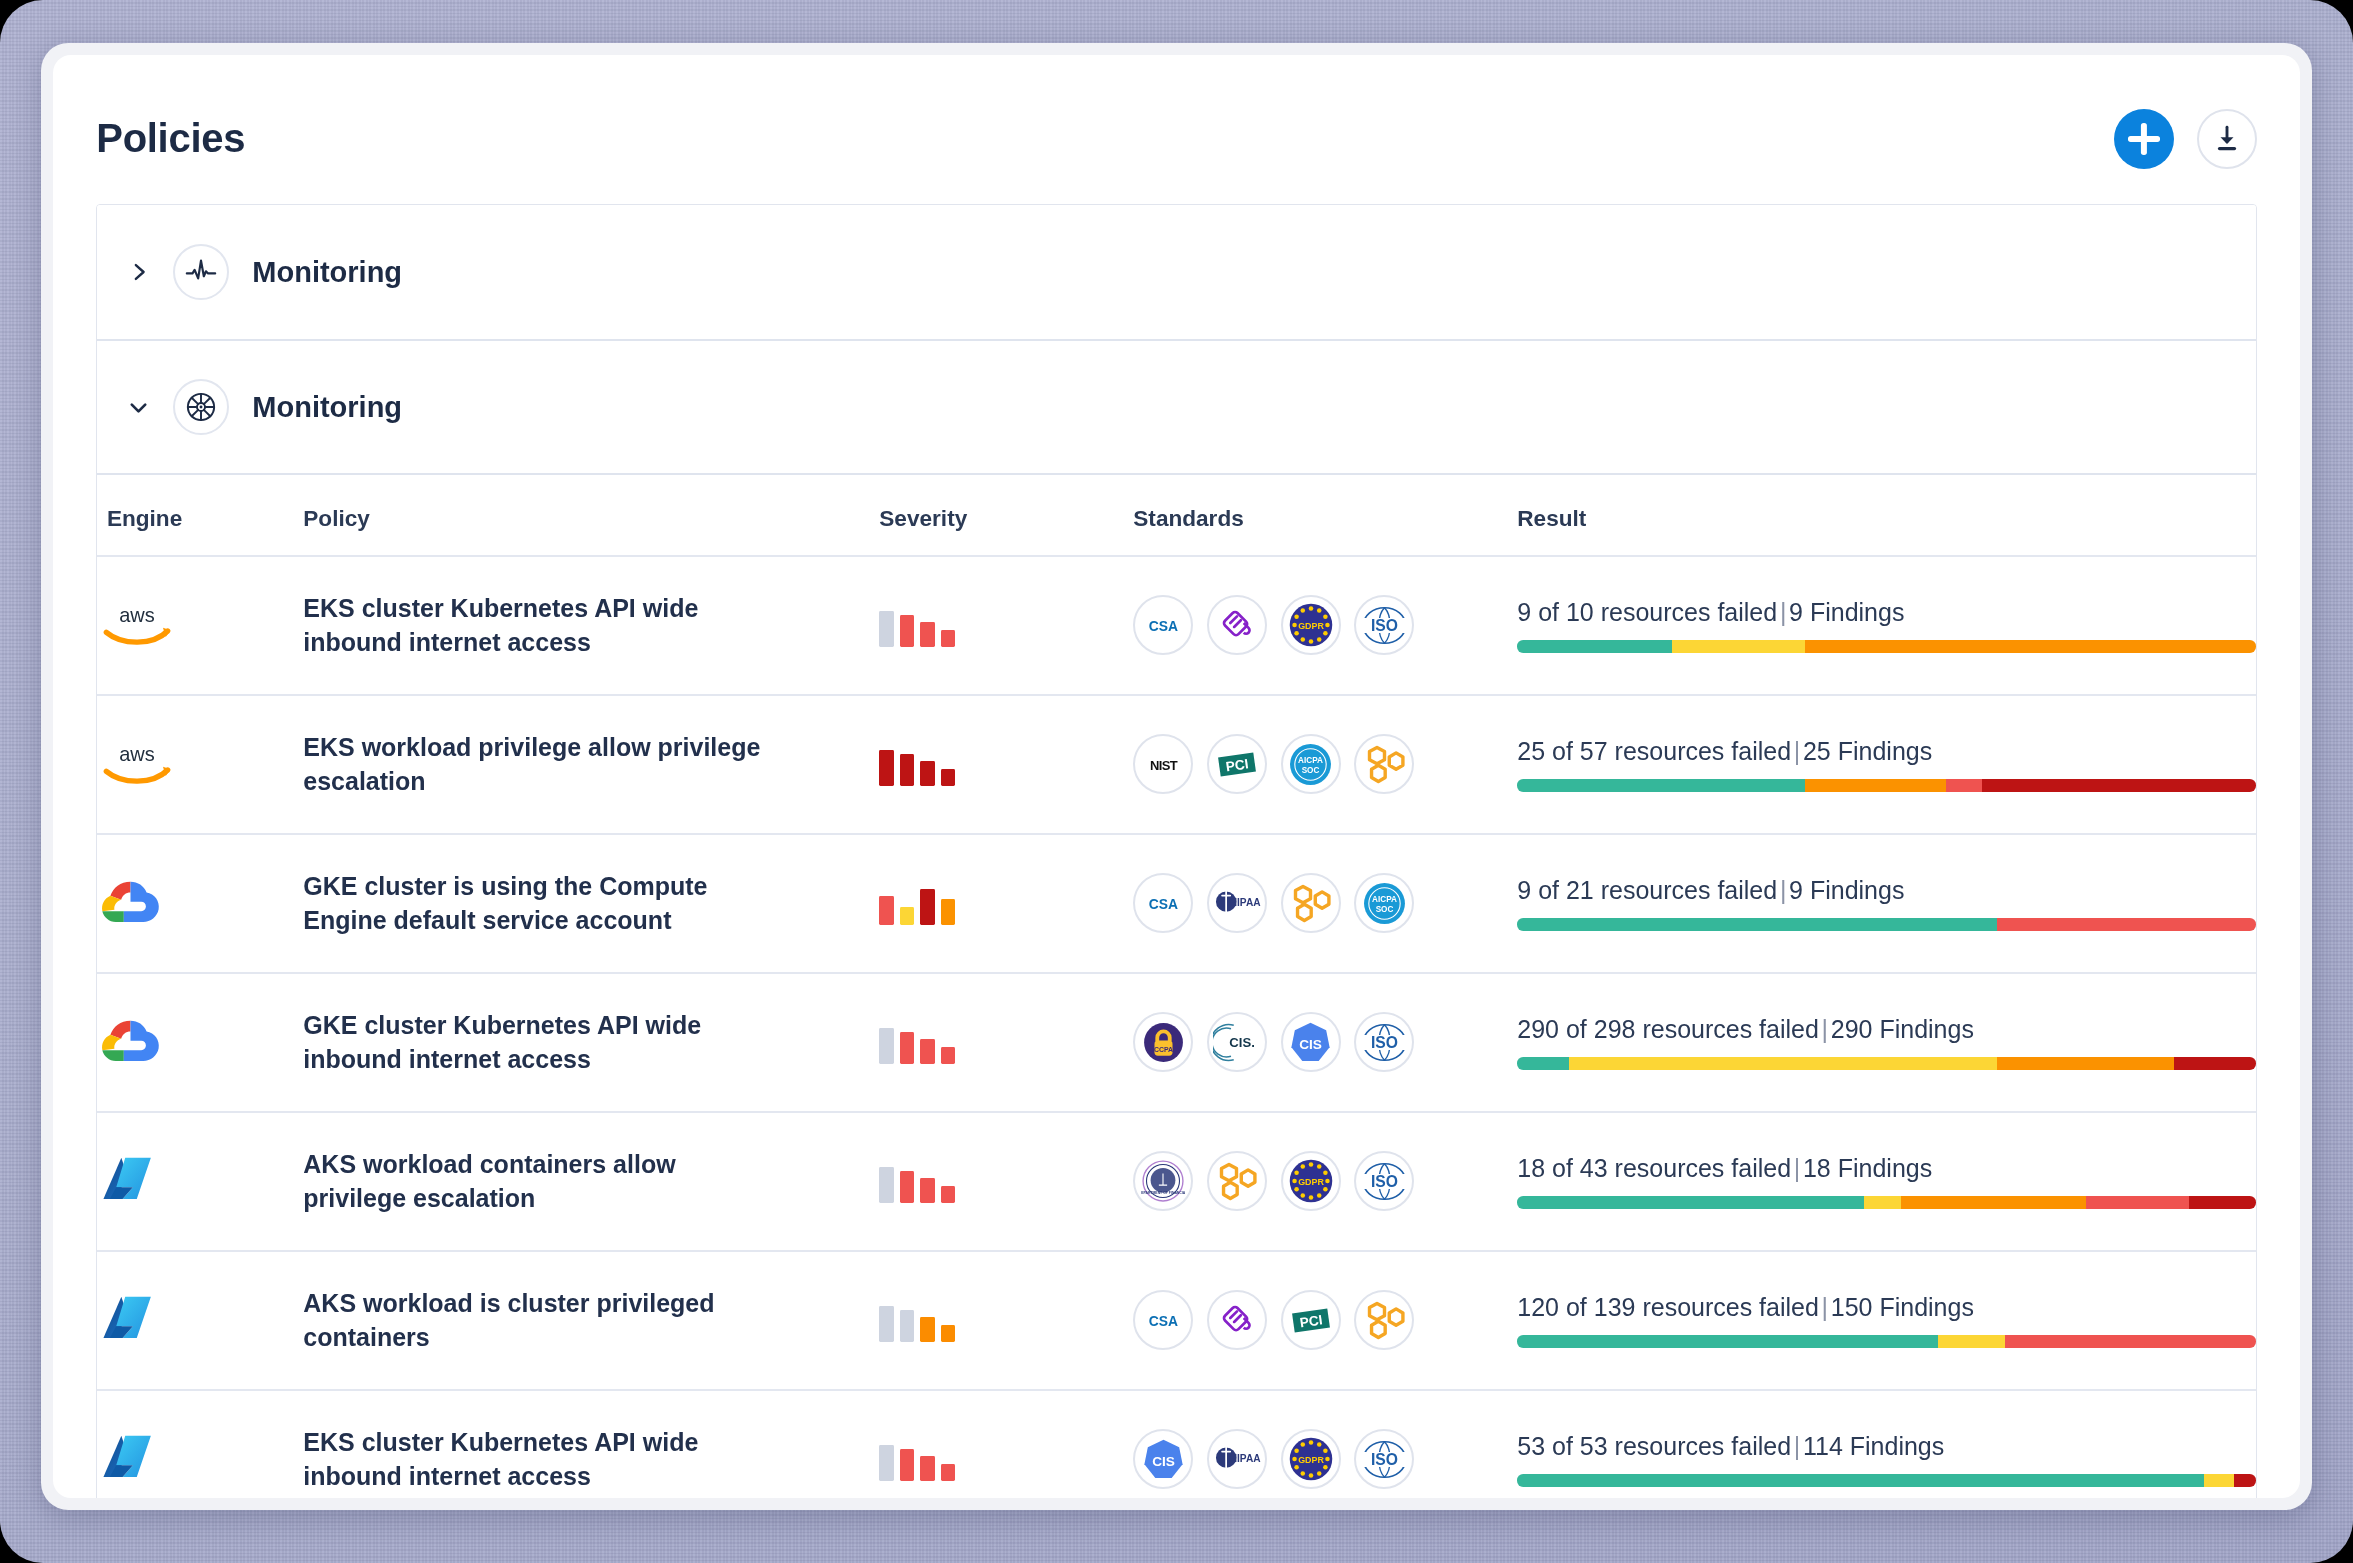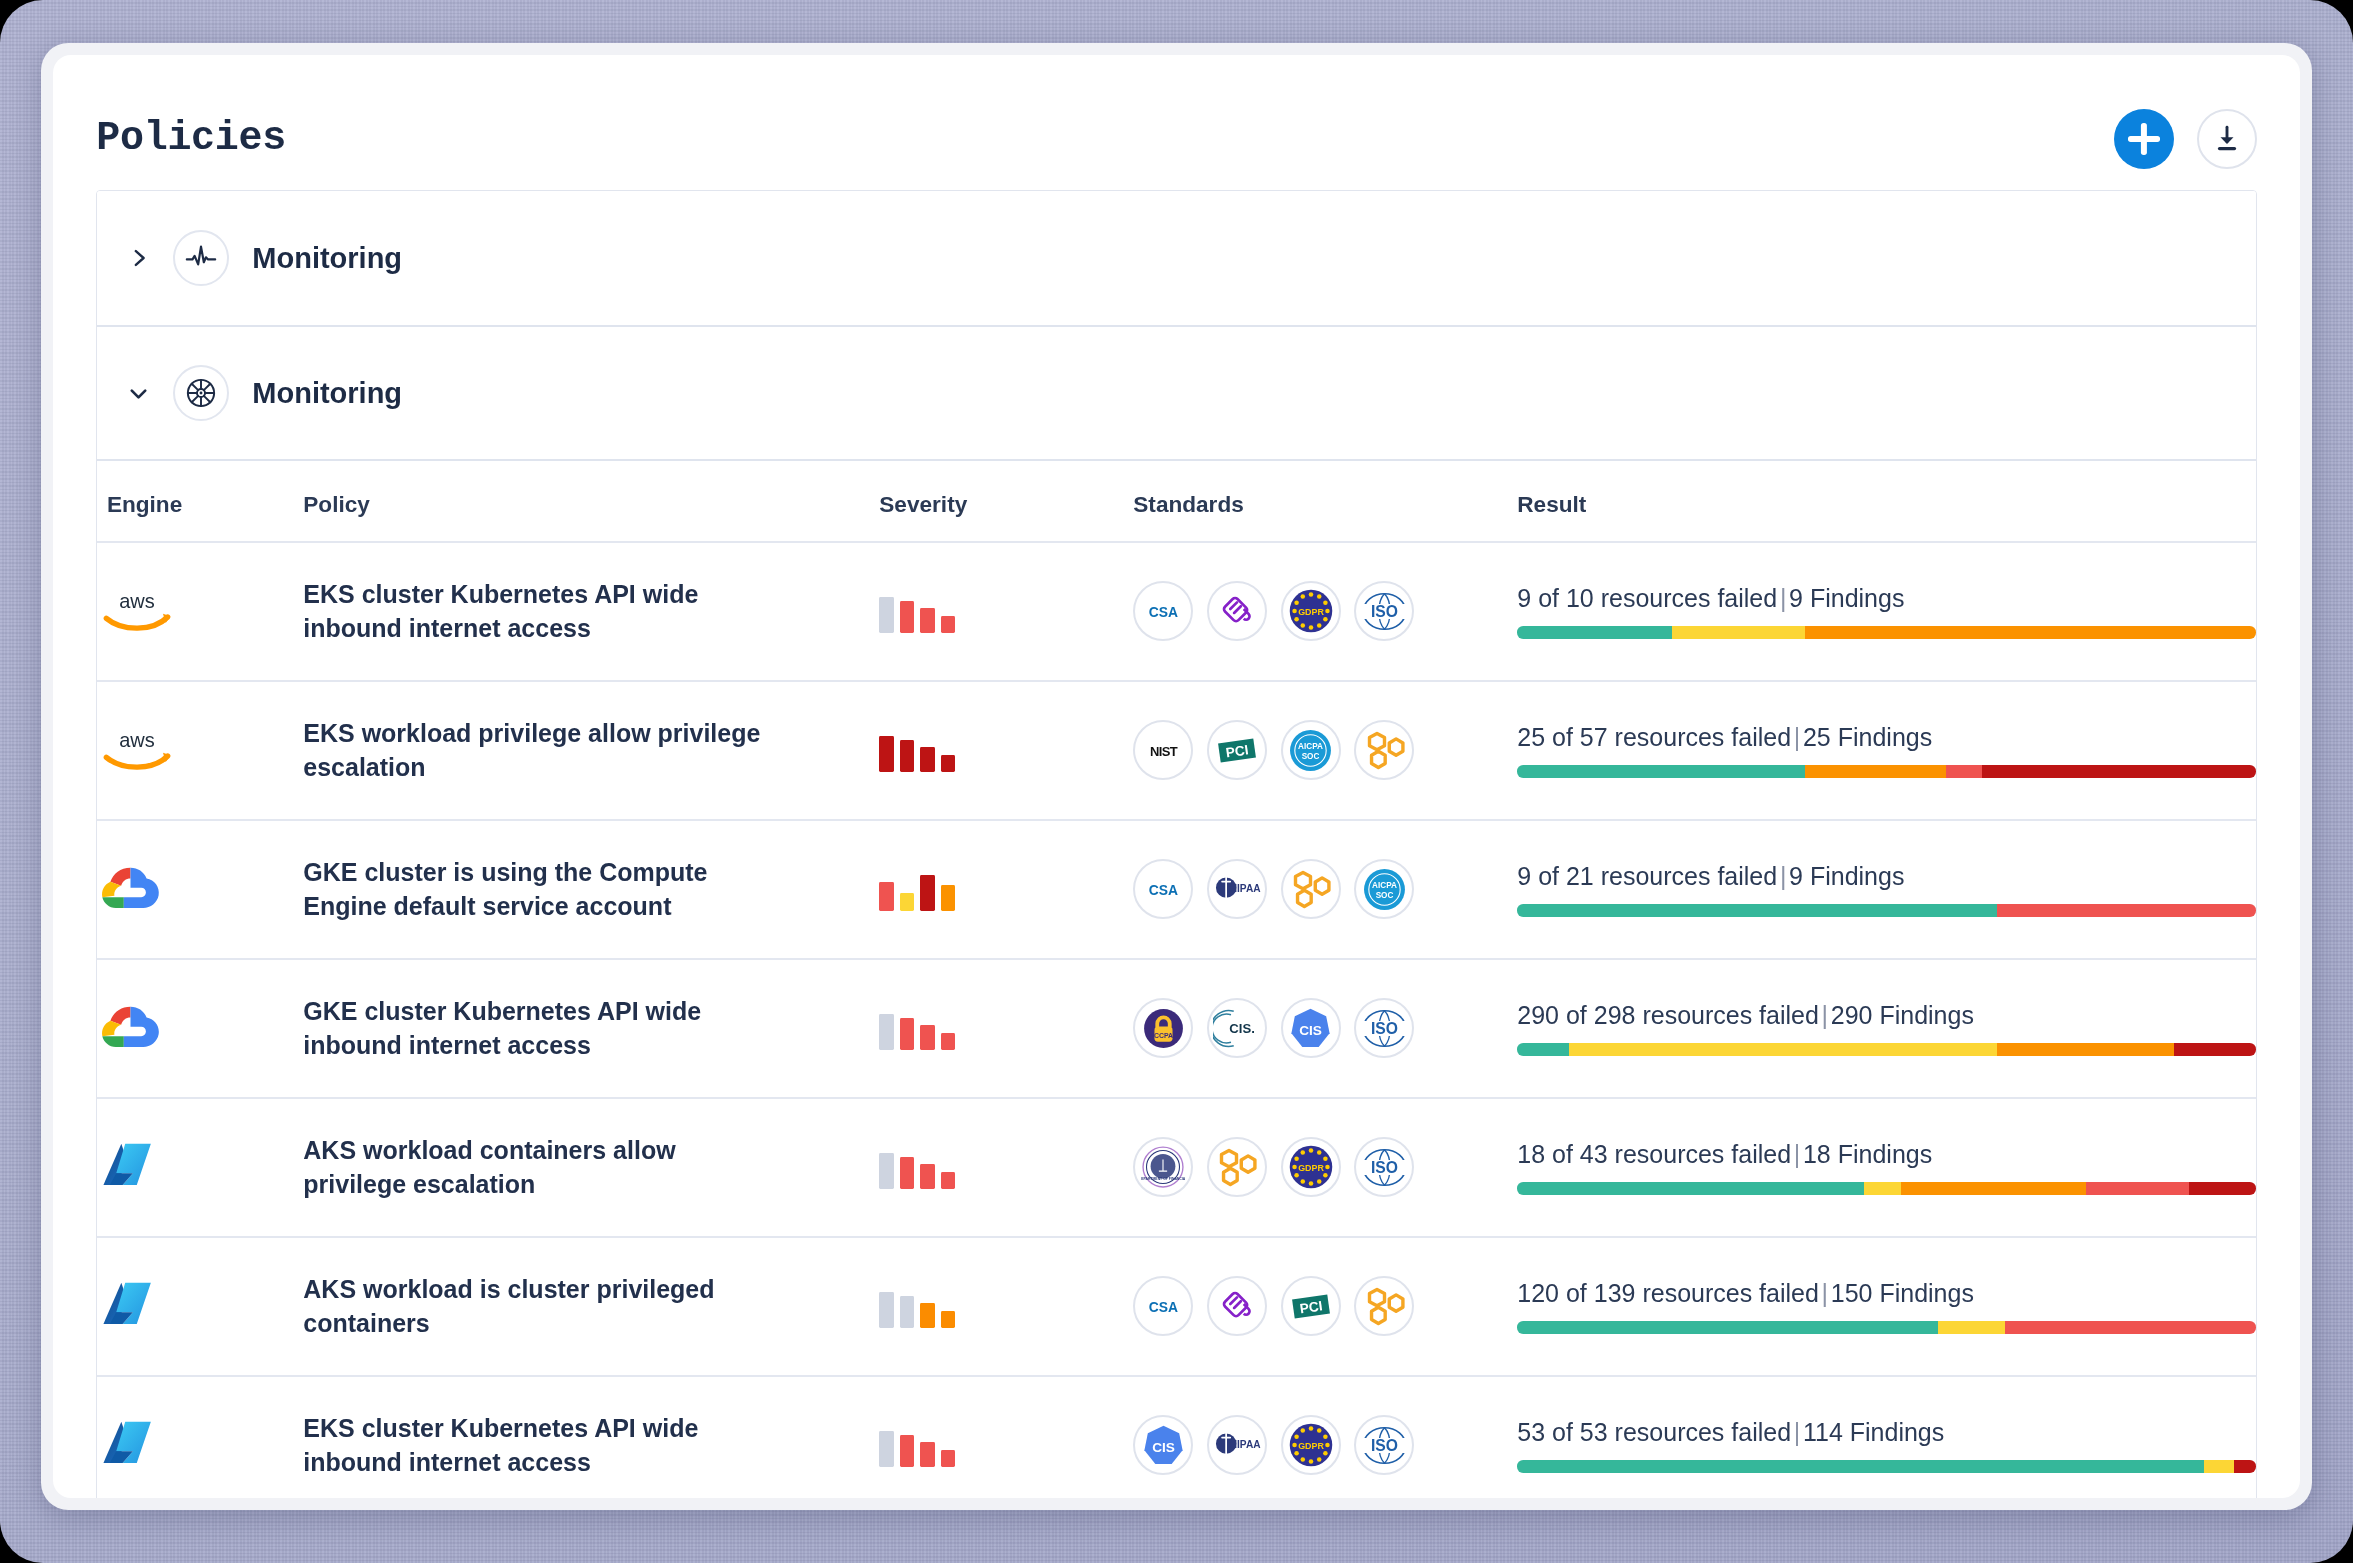--- a/index.html
+++ b/index.html
@@ -33,41 +33,42 @@
   .app {
     background: #ffffff;
     border-radius: 18px;
     width: 100%; height: 100%;
     padding: 32px 43px 0 43px;
     overflow: hidden;
   }
 
   
   .app-header { display: flex; align-items: center; justify-content: space-between; height: 103px; }
-  .page-title { font-size: 40px; font-weight: 700; color: #1d2b45; letter-spacing: -0.3px; font-family: Liberation Mono, monospace; }
+  .page-title { font-size: 40px; font-weight: 700; color: #1d2b45; letter-spacing: -0.3px; }
   .header-actions { display: flex; align-items: center; gap: 23px; }
   .btn-round {
     width: 60px; height: 60px; border-radius: 50%;
     display: flex; align-items: center; justify-content: center;
     border: none; cursor: pointer; background: #0b82dd;
   }
   .btn-round.ghost { background: #fff; border: 2.1px solid #dfe3ec; }
   .plus-ico { position: relative; width: 32px; height: 32px; }
   .plus-ico::before, .plus-ico::after {
     content: ""; position: absolute; background: #fff; border-radius: 2.7px;
   }
   .plus-ico::before { left: 50%; top: 0; width: 6.2px; height: 32px; transform: translateX(-50%); }
   .plus-ico::after  { top: 50%; left: 0; height: 6.2px; width: 32px; transform: translateY(-50%); }
 
   
   .groups {
     border: 1.4px solid #e1e5ee;
     border-radius: 4px;
     overflow: hidden;
     background: #fff;
+    margin-top: 14px;
   }
   .group-head {
     display: flex; align-items: center; gap: 23px;
     padding: 0 30px; height: 134px;
     cursor: pointer; background: #fff;
   }
   .group-head + .group-head, .group-head.second { border-top: 2.1px solid #dfe4ee; }
   .chev { width: 23px; display: flex; align-items: center; justify-content: center; color: #1d2b45; }
   .group-ico {
     width: 56px; height: 56px; border-radius: 50%;

